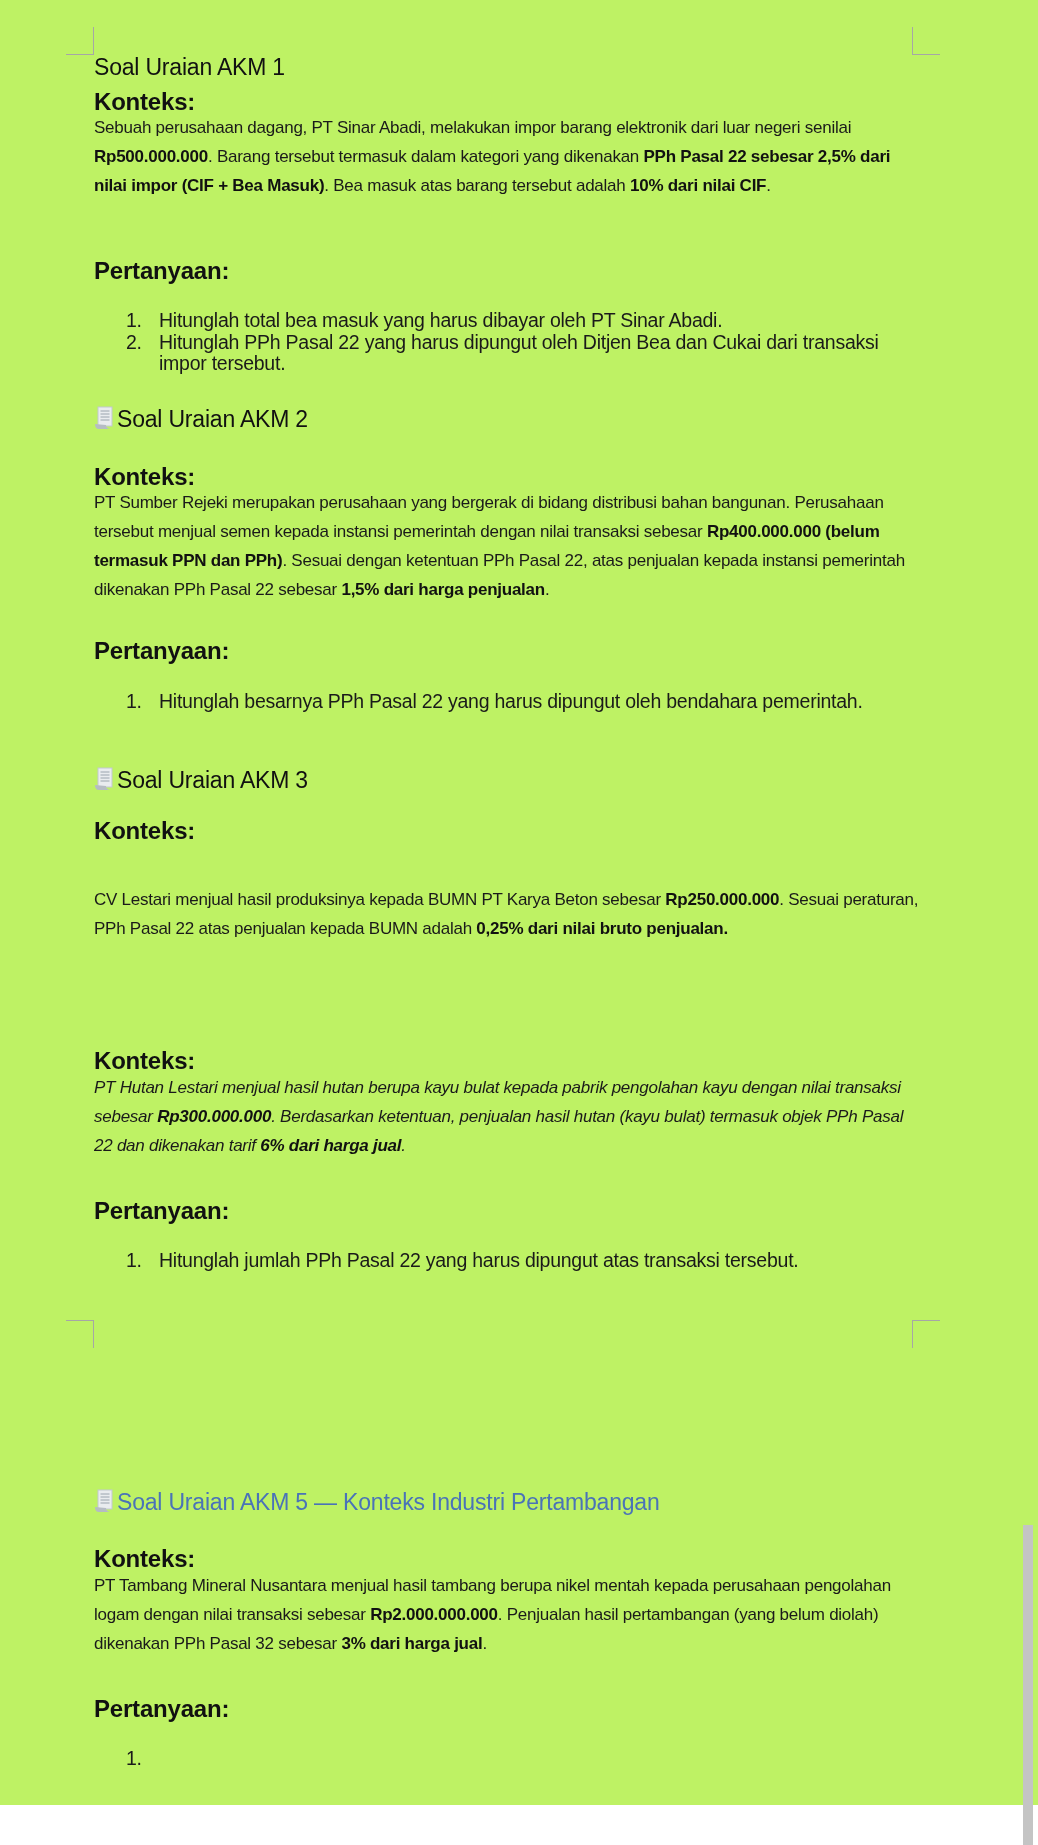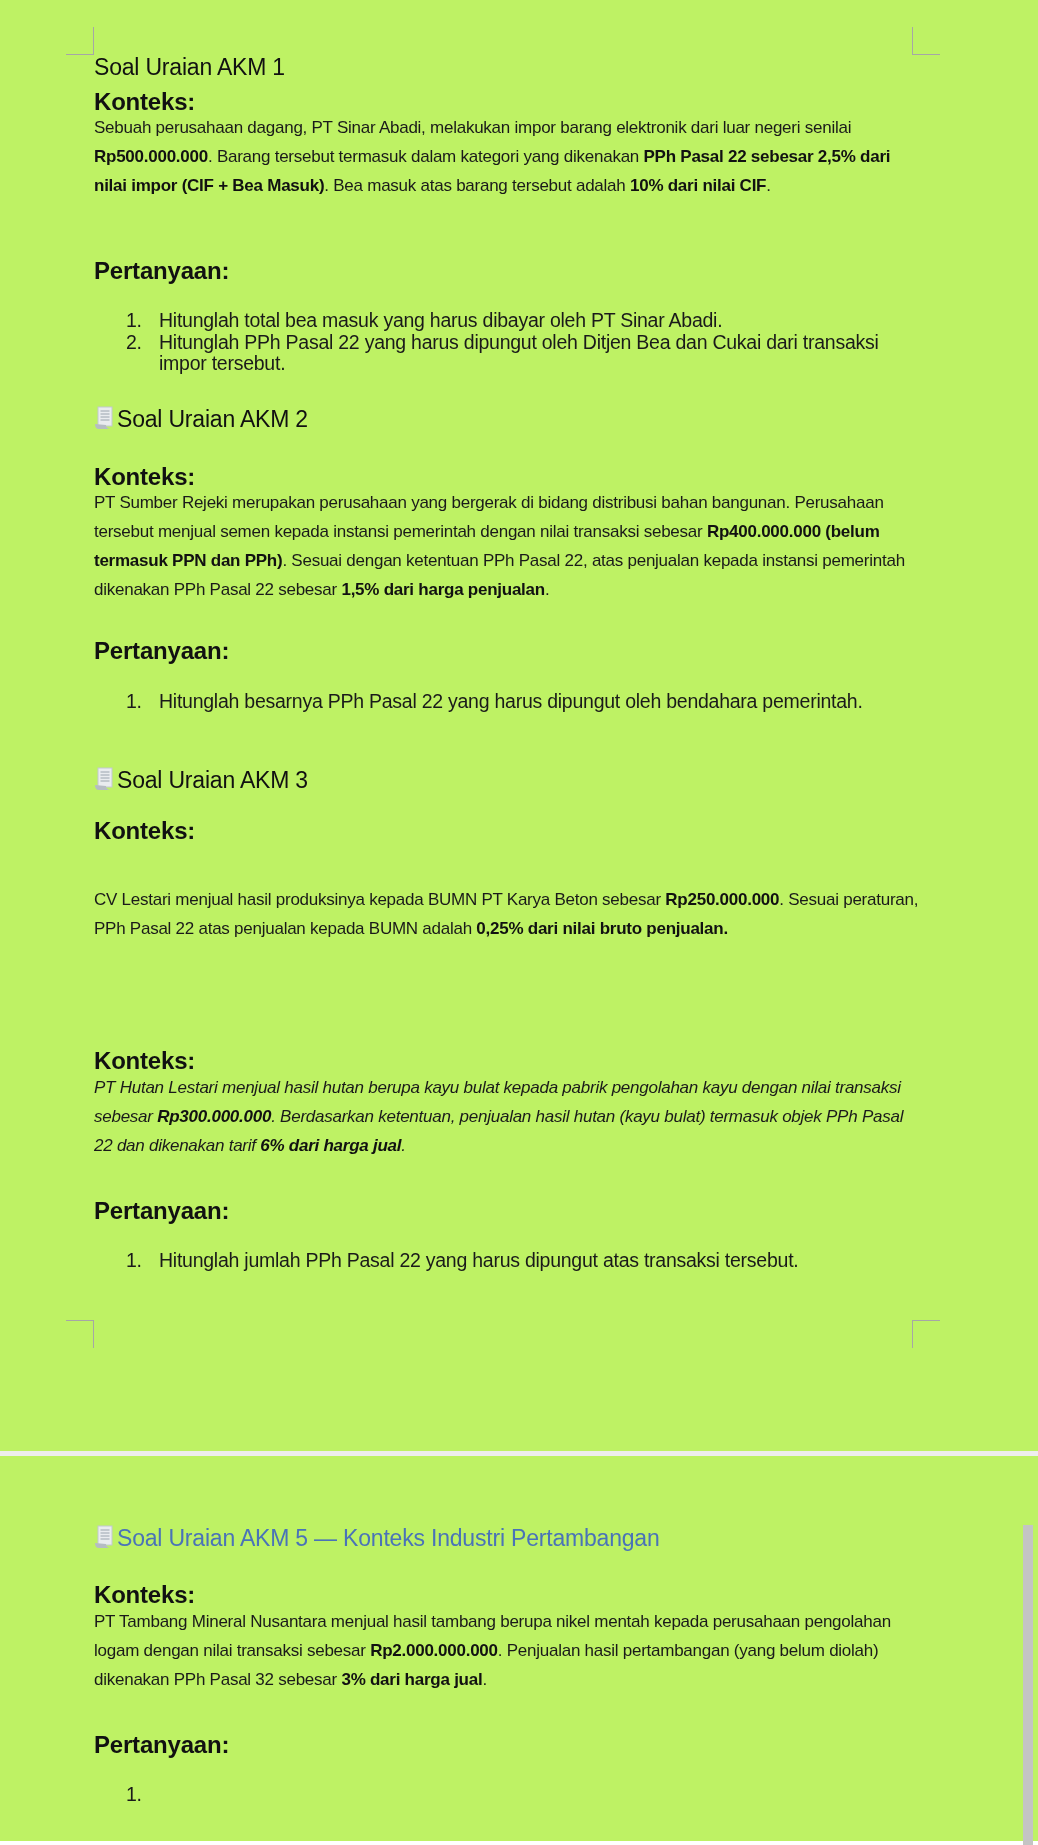--- a/index.html
+++ b/index.html
@@ -20,21 +20,21 @@
       width: 1038px;
       background: #bef264;
     }
     .page-1 { top: 0; height: 1451px; }
     .page-gap {
       position: absolute;
       left: 0; top: 1451px;
       width: 1038px; height: 9px;
       background: #eeeeee;
     }
-    .page-2 { top: 1456px; height: 385px; }
+    .page-2 { top: 1420px; height: 385px; }
 
     .corner {
       position: absolute;
       width: 28px; height: 28px;
       border-color: #a6a6a6;
       border-style: solid;
       border-width: 0;
     }
     .corner.tl { left: 66px; top: 27px; border-right-width: 1.5px; border-bottom-width: 1.5px; }
     .corner.tr { left: 912px; top: 27px; border-left-width: 1.5px; border-bottom-width: 1.5px; }

